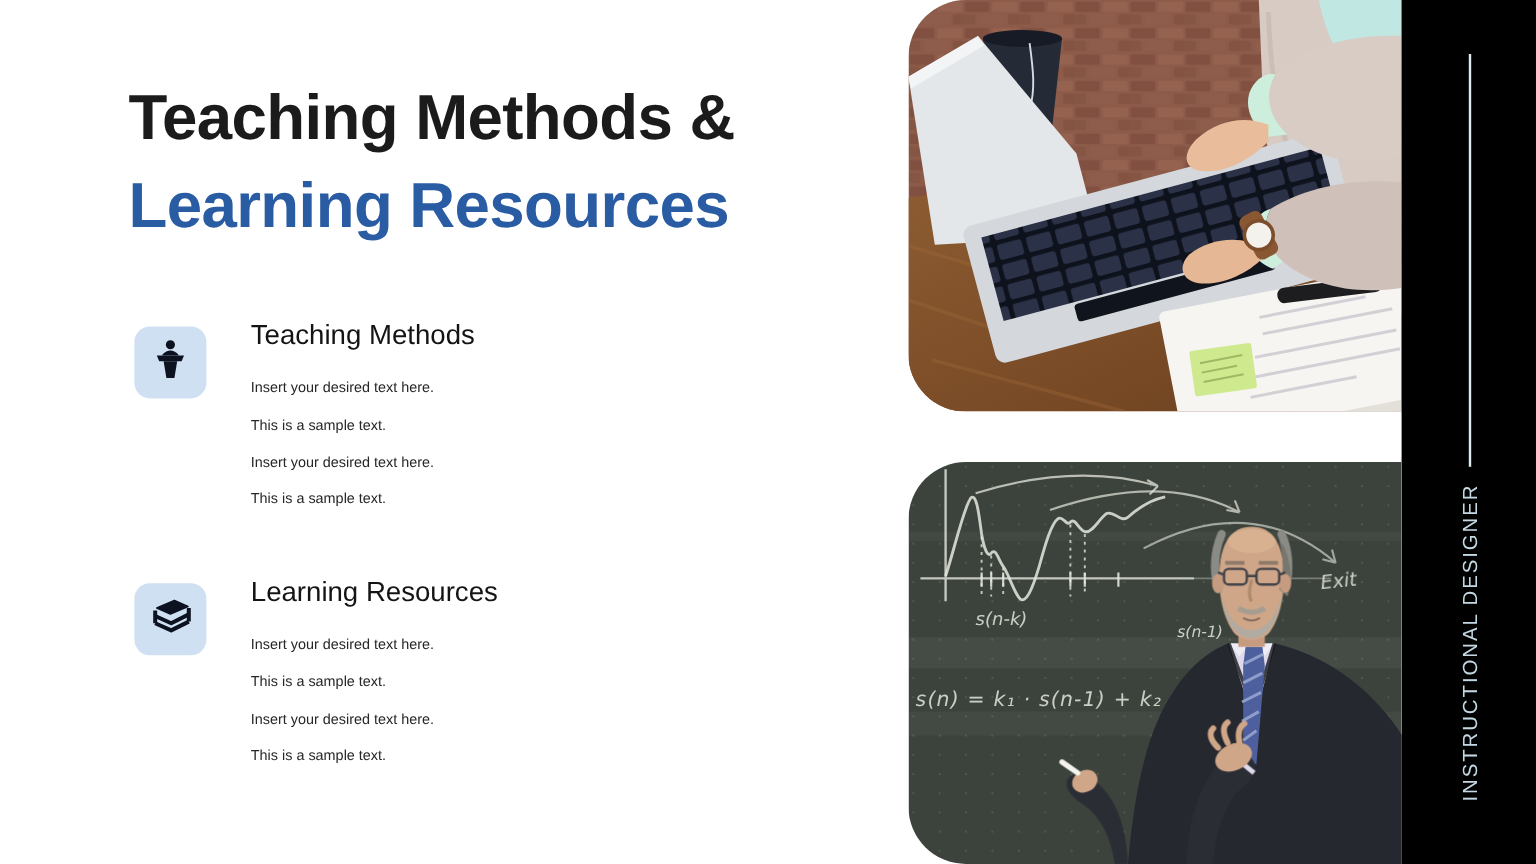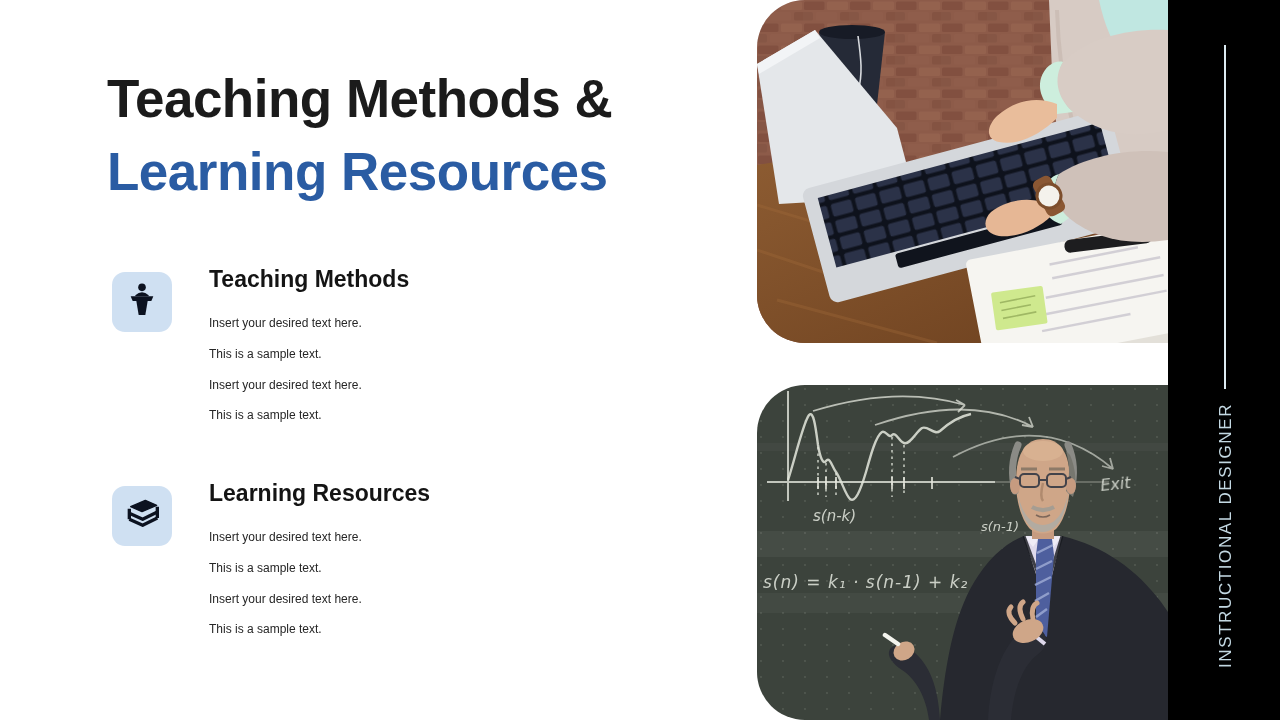--- a/index.html
+++ b/index.html
@@ -9,21 +9,21 @@
   }
   
   .title{position:absolute;left:107px;top:62px;font-size:53px;font-weight:bold;
          letter-spacing:-0.5px;line-height:73px;white-space:nowrap;}
   .title .l1{color:#1b1b1b;}
   .title .l2{color:#2a5ca3;}
   
   .icon-tile{position:absolute;left:112px;width:60px;height:60px;border-radius:13px;
              background:#cfe0f2;display:flex;align-items:center;justify-content:center;}
   #tile-1{top:272px;} #tile-2{top:486px;}
-  .sec-head{position:absolute;left:209px;font-size:23px;font-weight:bold;color:#141414;white-space:nowrap;}
+  .sec-head{position:absolute;left:209px;font-size:23px;font-weight:normal;color:#141414;white-space:nowrap;}
   #head-1{top:266px;} #head-2{top:480px;}
   .sec-body{position:absolute;left:209px;font-size:12px;color:#262626;line-height:30.8px;white-space:nowrap;}
   #body-1{top:308px;} #body-2{top:522px;}
   
   .photo{position:absolute;left:757px;width:411px;overflow:hidden;}
   .photo svg{display:block;}
   #photo-top{top:0;height:343px;border-radius:48px 0 0 48px;}
   #photo-bottom{top:385px;height:335px;border-radius:48px 0 0 48px;}
   
   .rail{position:absolute;left:1168px;top:0;width:112px;height:720px;background:#000000;}

